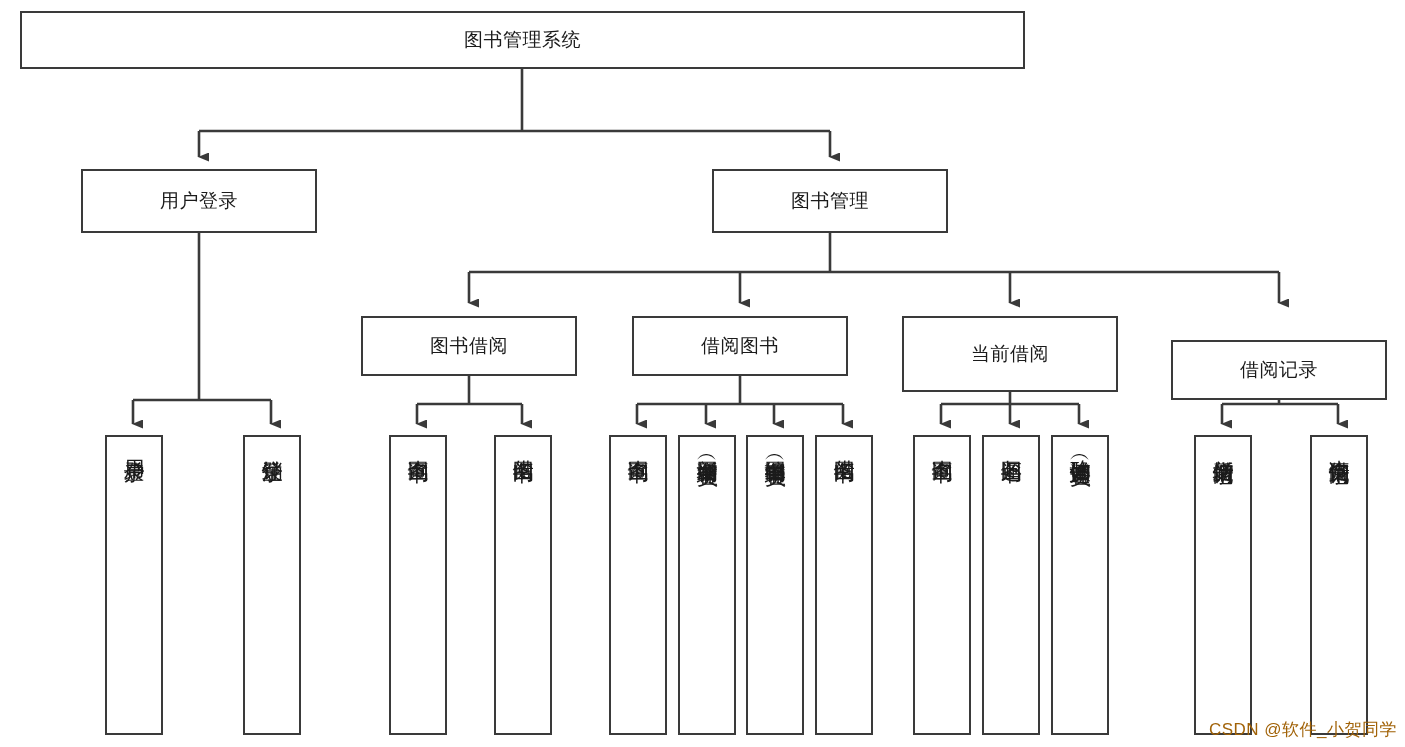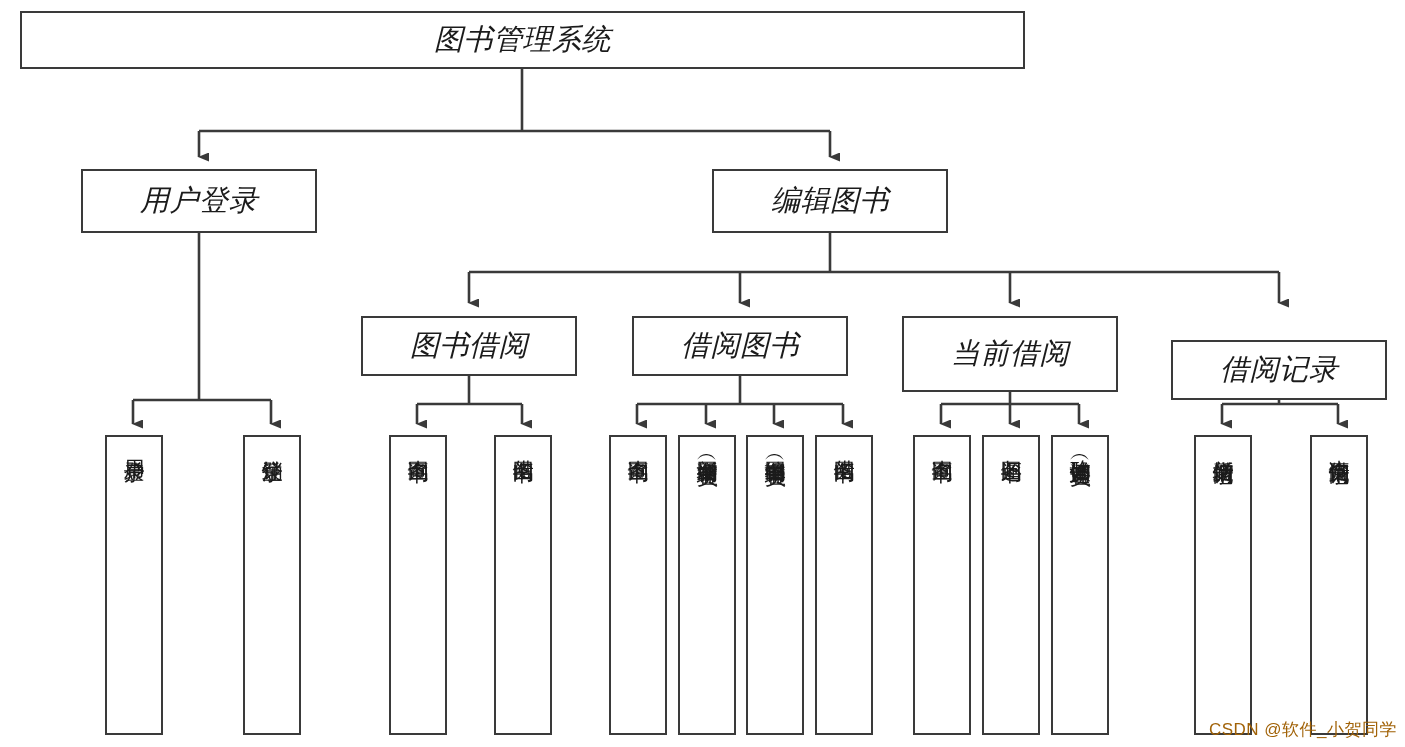--- a/index.html
+++ b/index.html
@@ -31,25 +31,24 @@
     border: 2.5px solid #3a3a3a;
     display: flex;
     align-items: center;
     justify-content: center;
     color: #1b1b1b;
   }
   .node-box.horiz {
     writing-mode: horizontal-tb;
   }
   .node-label-h {
-    font-size: 29px;
+    font-size: 19px;
     letter-spacing: 0.5px;
     line-height: 1.1;
     white-space: nowrap;
-    font-style: italic;
   }
   .node-box.vert {
     align-items: flex-start;
     padding-top: 6px;
   }
   .node-label-v {
     writing-mode: vertical-rl;
     text-orientation: upright;
     font-size: 21px;
     line-height: 1.35;
@@ -124,21 +123,21 @@
   </svg>
 
   <div class="node-box horiz" style="left:20px; top:11px; width:1005px; height:58px;">
     <span class="node-label-h">图书管理系统</span>
   </div>
 
   <div class="node-box horiz" style="left:81px; top:169px; width:236px; height:64px;">
     <span class="node-label-h">用户登录</span>
   </div>
   <div class="node-box horiz" style="left:712px; top:169px; width:236px; height:64px;">
-    <span class="node-label-h">编辑图书</span>
+    <span class="node-label-h">图书管理</span>
   </div>
 
   <div class="node-box horiz" style="left:361px; top:316px; width:216px; height:60px;">
     <span class="node-label-h">图书借阅</span>
   </div>
   <div class="node-box horiz" style="left:632px; top:316px; width:216px; height:60px;">
     <span class="node-label-h">借阅图书</span>
   </div>
   <div class="node-box horiz" style="left:902px; top:316px; width:216px; height:76px;">
     <span class="node-label-h">当前借阅</span>

